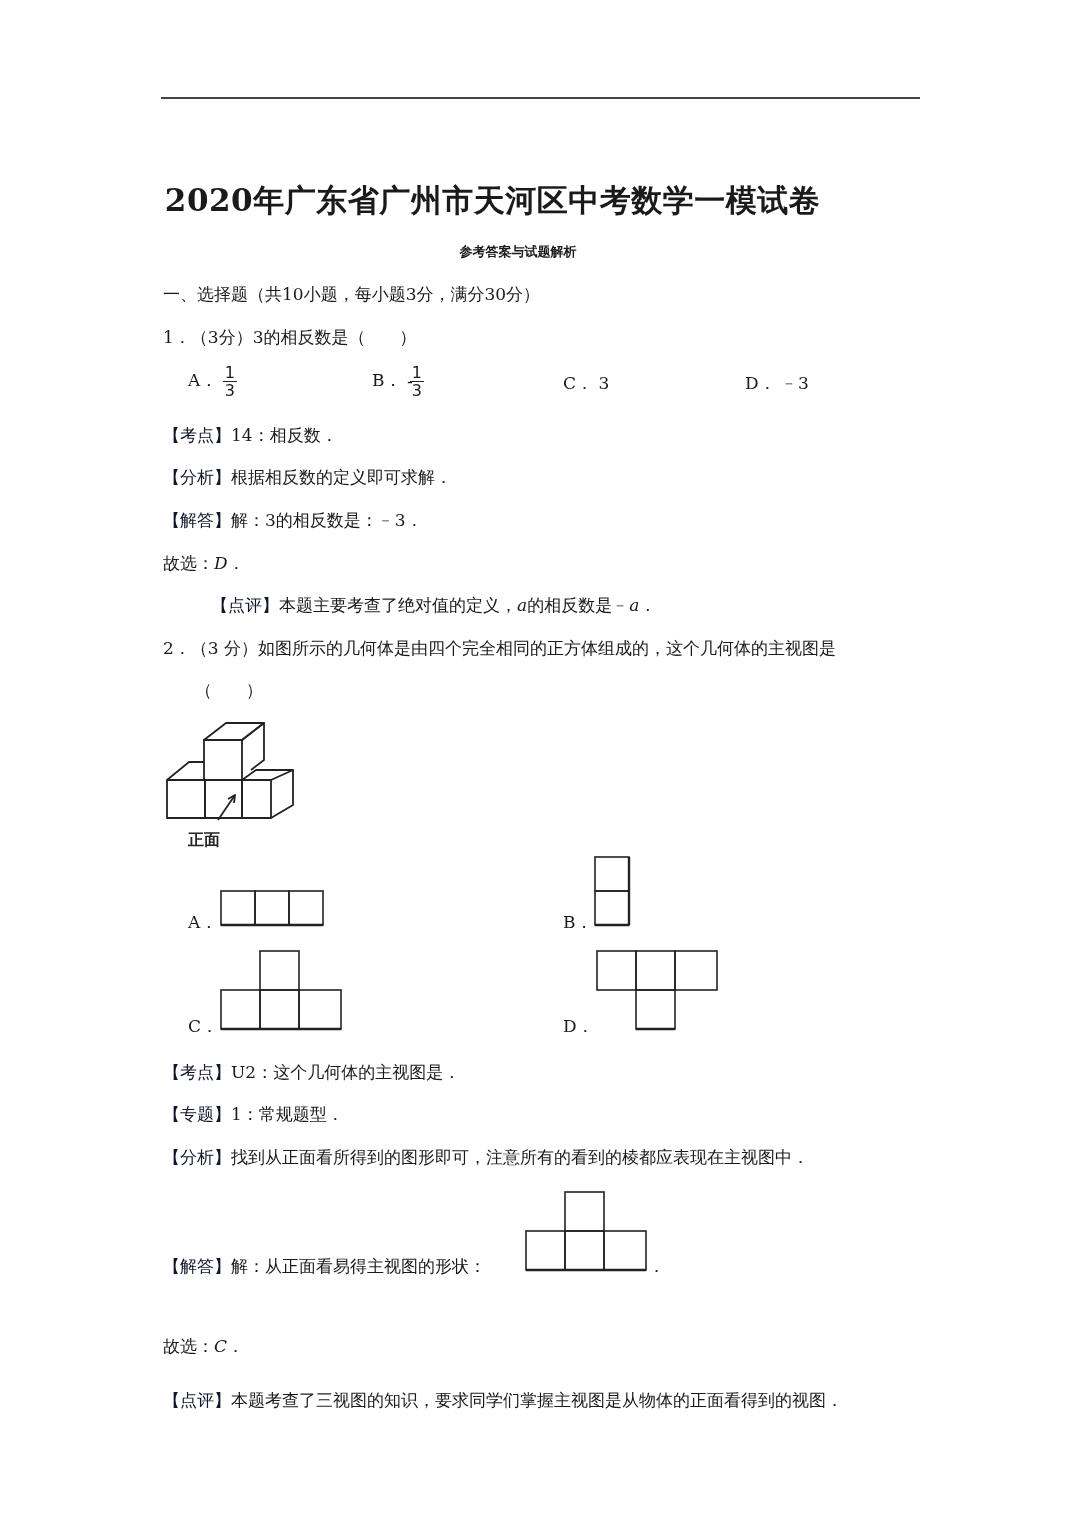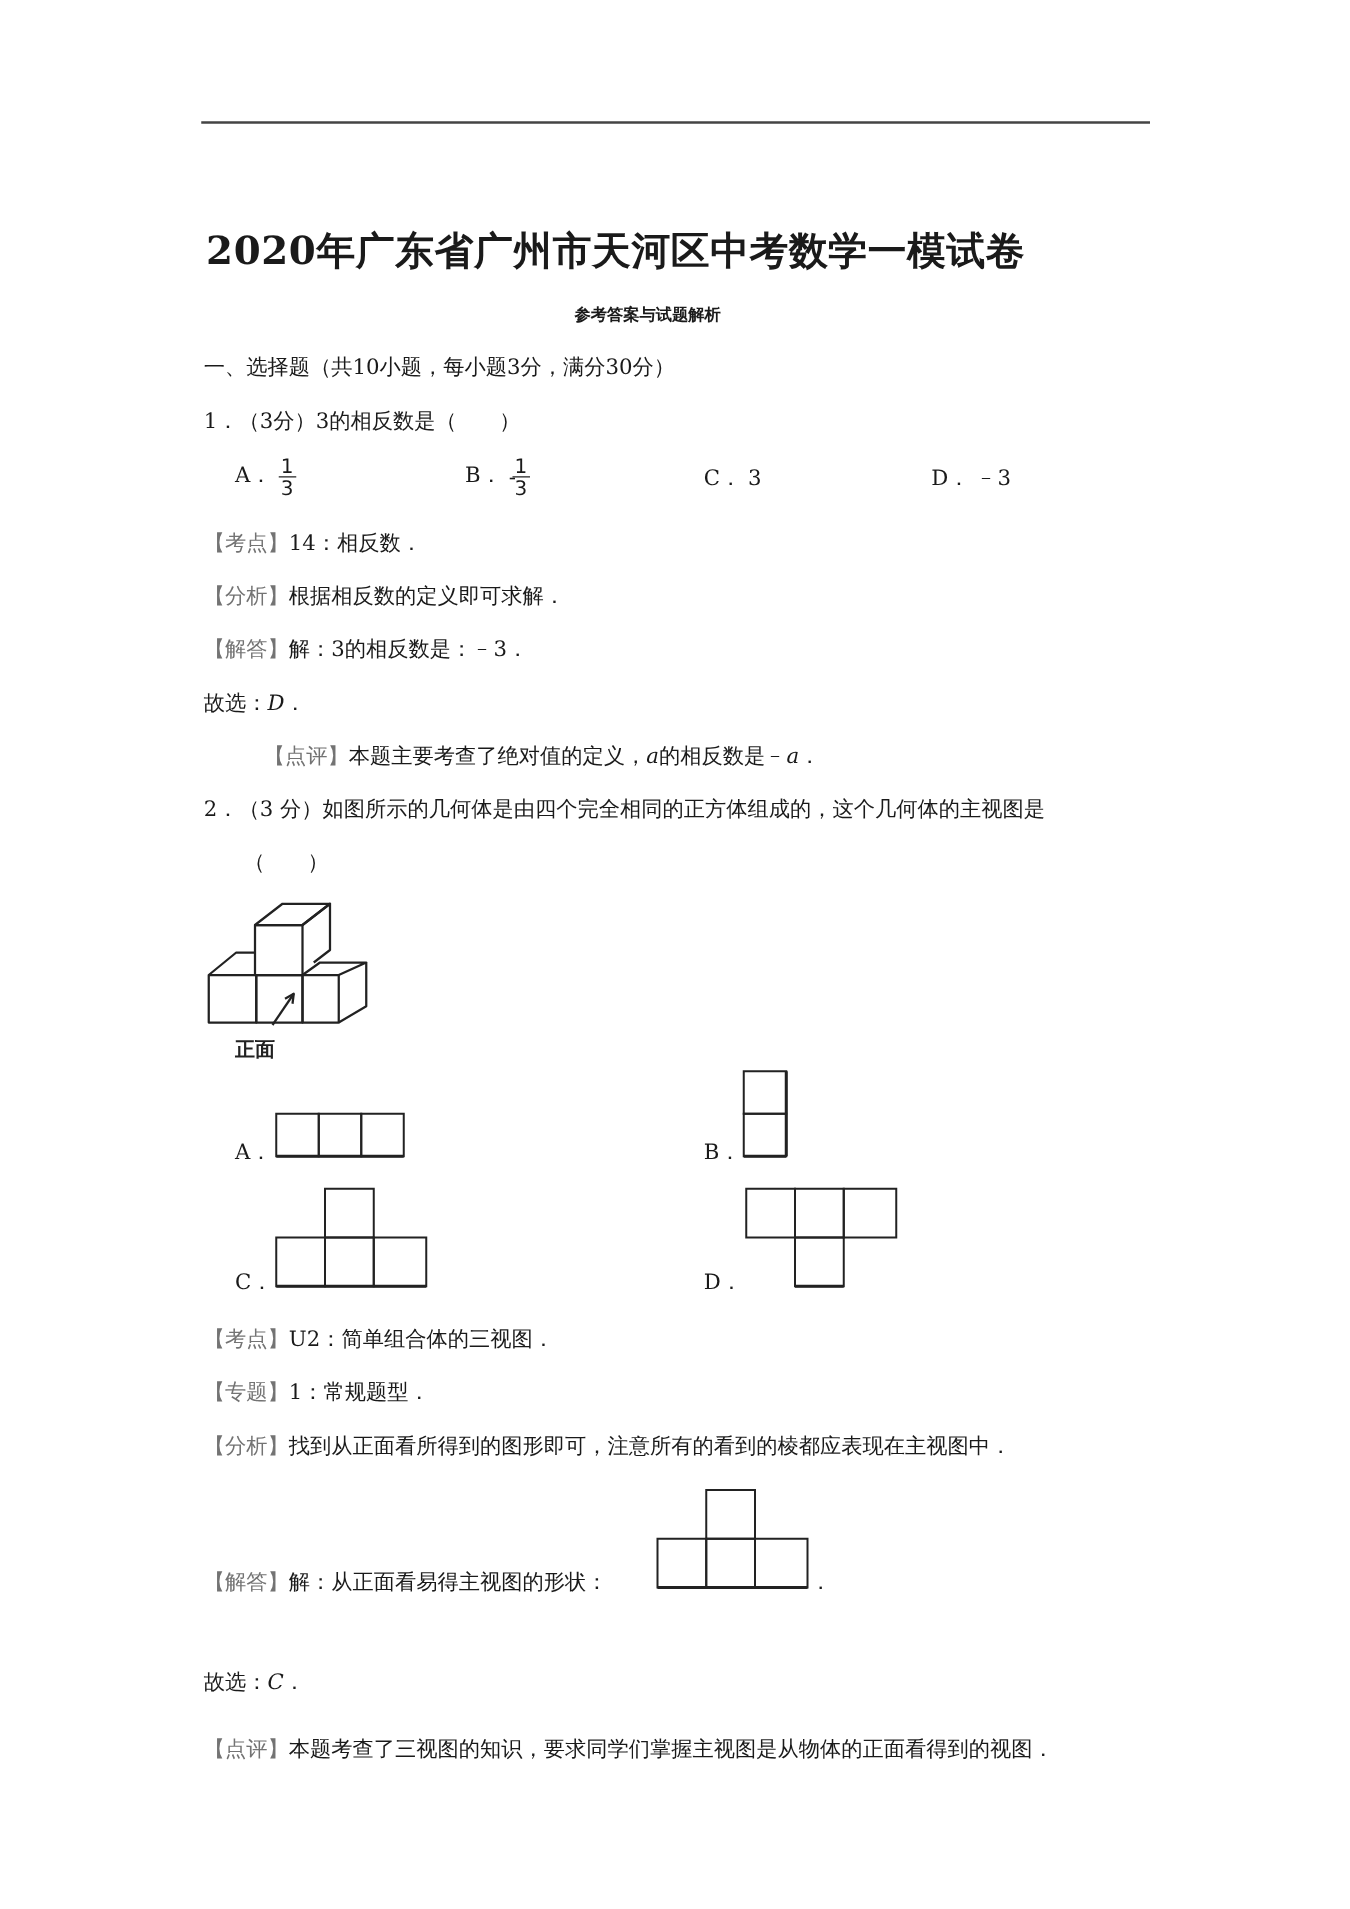--- a/index.html
+++ b/index.html
@@ -4,21 +4,21 @@
 <style>
   html, body { margin: 0; padding: 0; background: #ffffff; }
   body { width: 1080px; height: 1527px; position: relative; overflow: hidden;
          font-family: "DejaVu Serif", "Liberation Serif", serif; color: #1a1a1a; }
   .abs { position: absolute; }
   .hr { left: 161px; top: 97px; width: 759px; height: 0; border-top: 2px solid #444; }
   .title { left: 0; width: 985px; top: 180px; text-align: center; font-size: 31px; font-weight: bold; letter-spacing: 0.5px; }
   .subtitle { left: 0; width: 1036px; top: 243px; text-align: center; font-size: 13px; font-weight: bold; }
   .line { font-size: 17px; line-height: 20px; white-space: nowrap; }
   .bold { font-weight: normal; }
-  .tag { color: #737373; }
+  .tag { color: #0f172a; }
   .it { font-style: italic; }
   .frac { display: inline-block; vertical-align: middle; text-align: center; font-family: "DejaVu Sans", sans-serif; font-size: 16px; line-height: 17px; }
   .frac .num { display: block; border-bottom: 1.5px solid #222; padding: 0 2px; }
   .frac .den { display: block; }
   .neg { font-family: "DejaVu Sans", sans-serif; font-size: 16px; vertical-align: middle; margin-right: -3px; }
   svg { position: absolute; overflow: visible; }
   .fig-label { font-family: "DejaVu Sans", sans-serif; font-size: 16px; font-weight: bold; }
 </style>
 </head>
 <body>
@@ -133,21 +133,21 @@
   <g fill="none" stroke="#222" stroke-width="1.6">
     <rect x="2" y="1" width="39" height="39"></rect>
       <rect x="41" y="1" width="39" height="39"></rect>
       <rect x="80" y="1" width="42" height="39"></rect>
     <rect x="41" y="40" width="39" height="39"></rect>
     <line x1="41" y1="79" x2="80" y2="79" stroke-width="2.4"></line>
   </g>
 </svg>
 
 <div class="abs line" style="left:163px; top:1062px;">
-  <span class="tag">【考点】</span><span>U2：简单组合体的三视图．</span>
+  <span class="tag">【考点】</span><span>U2：这个几何体的主视图是．</span>
 </div>
 <div class="abs line" style="left:163px; top:1104px;">
   <span class="tag">【专题】</span><span>1：常规题型．</span>
 </div>
 <div class="abs line" style="left:163px; top:1147px;">
   <span class="tag">【分析】</span><span>找到从正面看所得到的图形即可，注意所有的看到的棱都应表现在主视图中．</span>
 </div>
 
 <div class="abs line" style="left:163px; top:1256px;">
   <span class="tag">【解答】</span><span>解：从正面看易得主视图的形状：</span>

